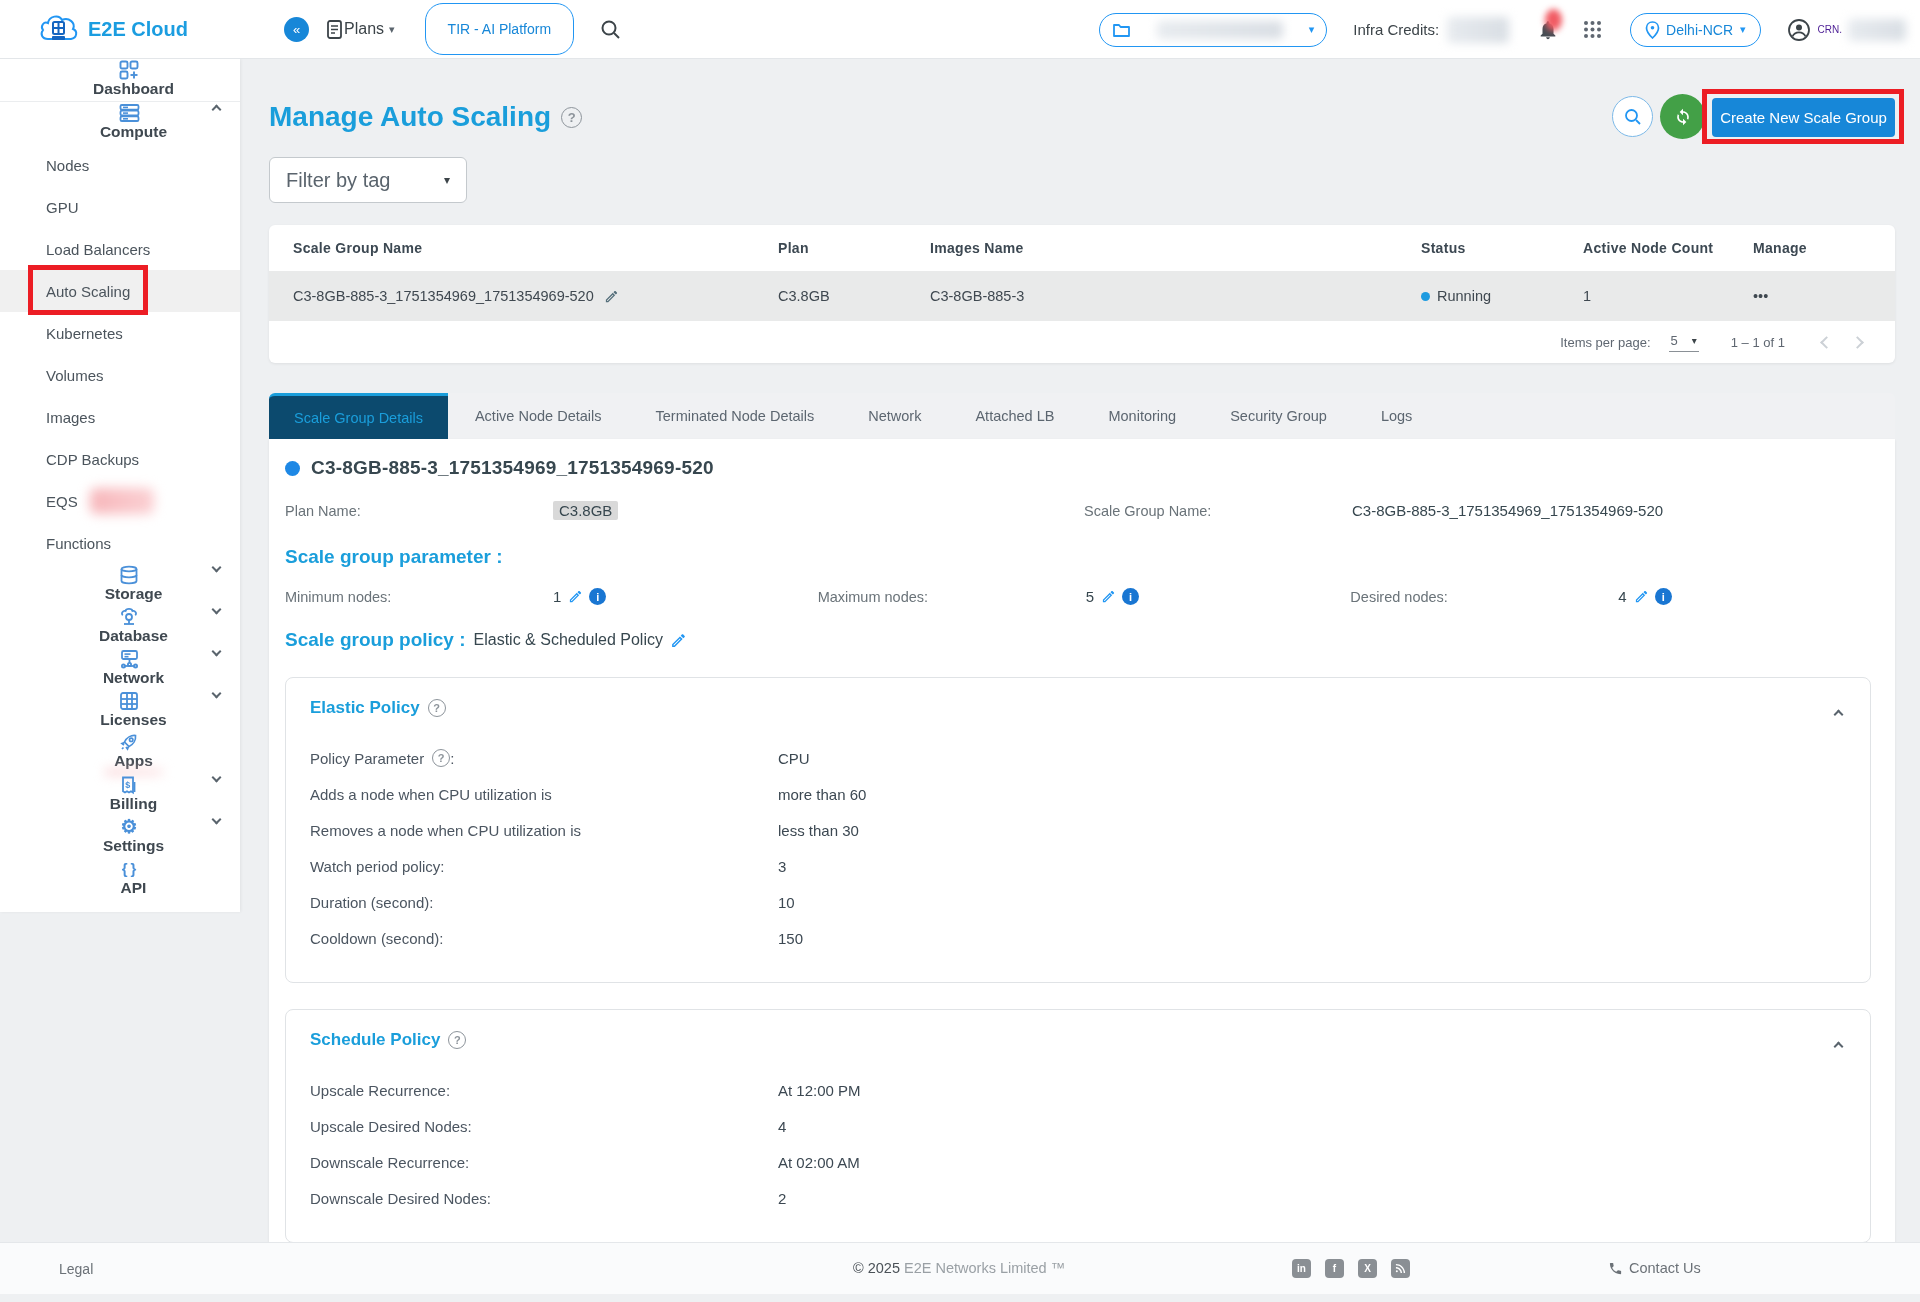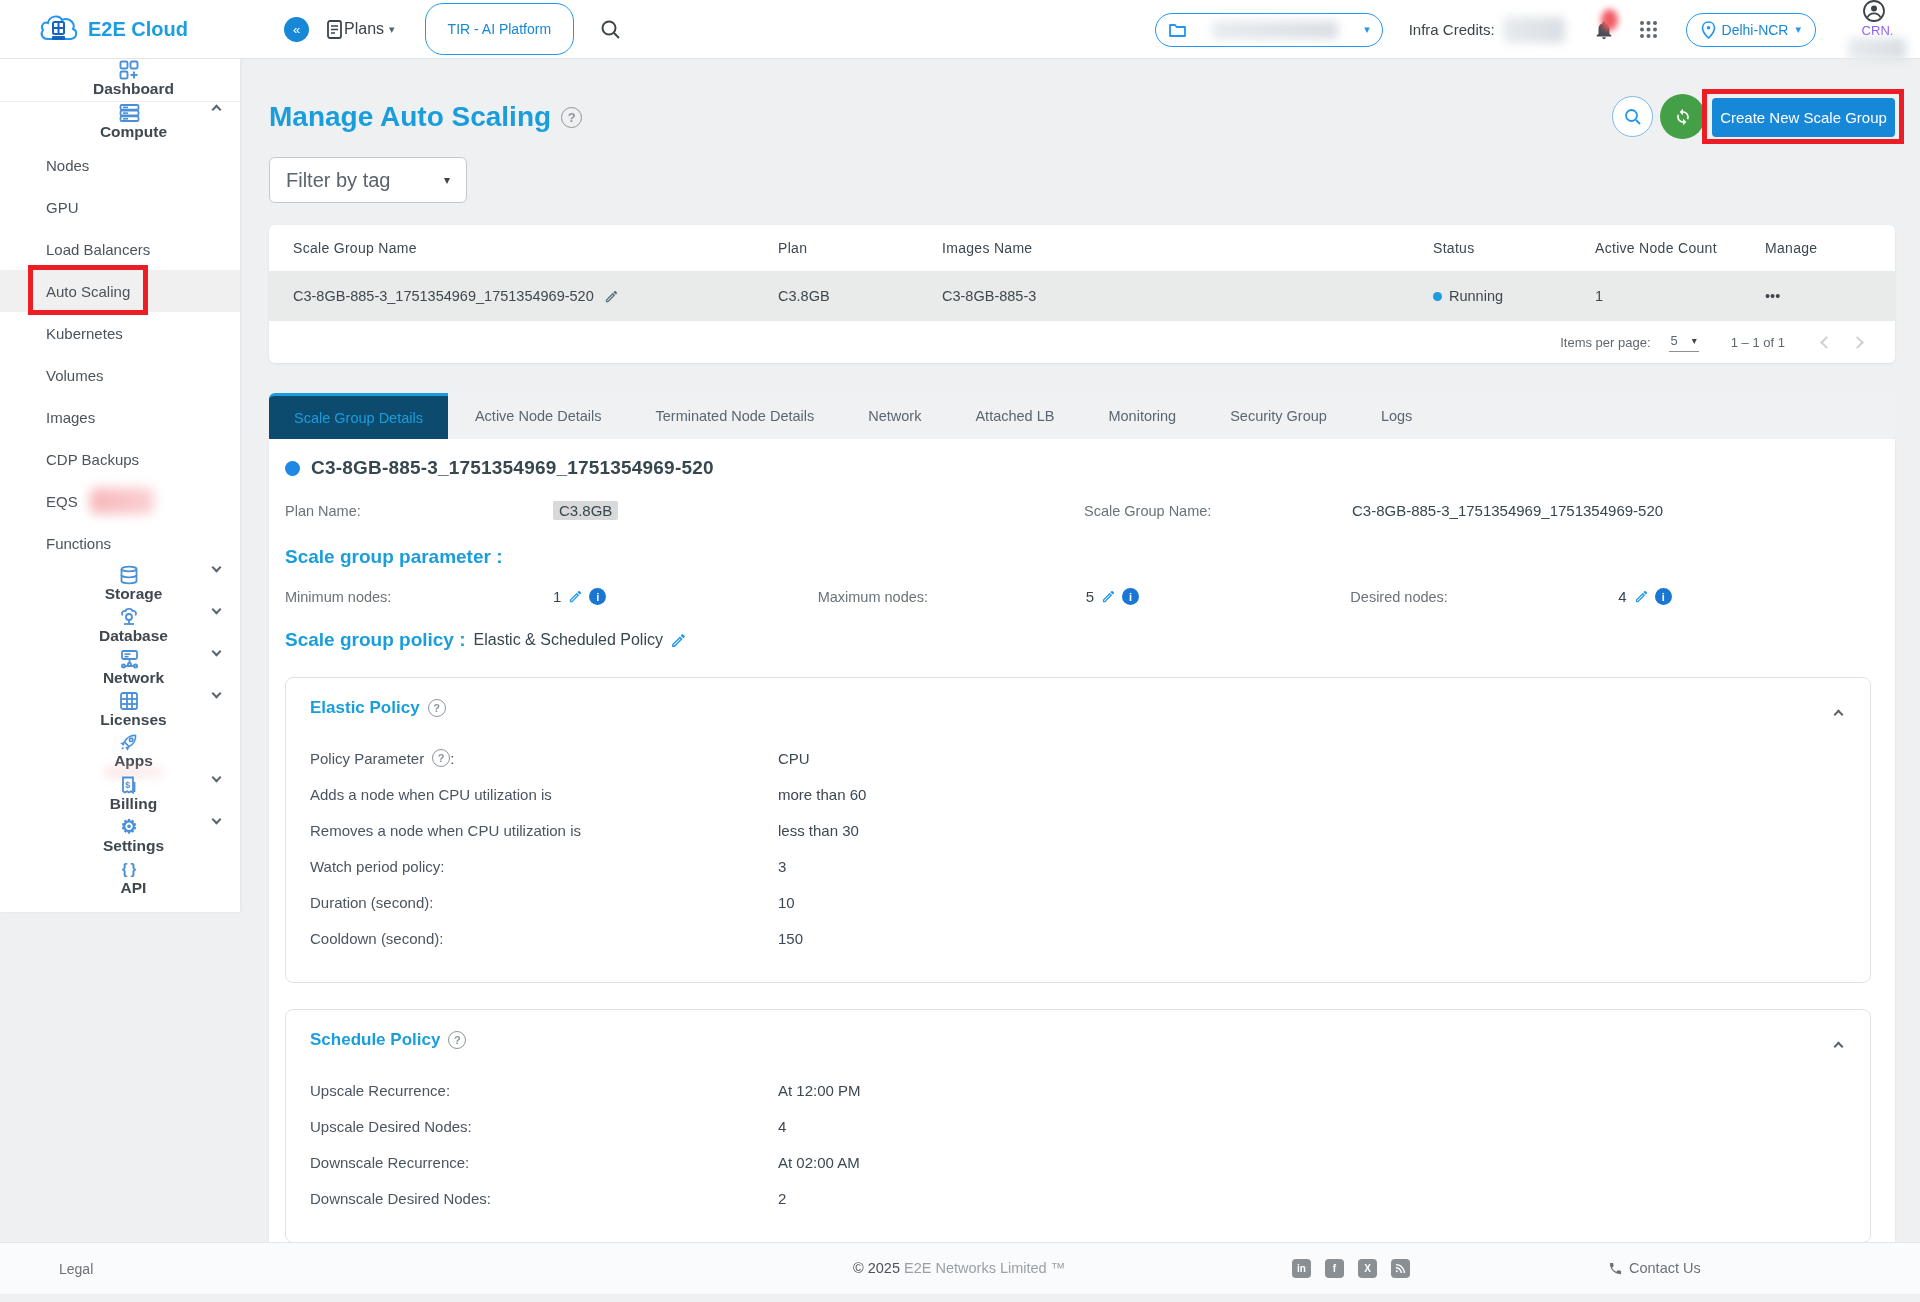--- a/index.html
+++ b/index.html
@@ -26,21 +26,21 @@
   .redact { filter:blur(5px); border-radius:4px; background:linear-gradient(90deg,#e7ebef,#d9dee4); }
   .redact-pink { filter:blur(6px); border-radius:6px; background:linear-gradient(90deg,#f7b6ba,#fbd0d3); }
   .infra-val { width:62px; height:26px; margin-left:8px; }
   .bell-wrap { position:relative; margin-left:28px; cursor:pointer; }
   .bell-badge { position:absolute; top:-9px; left:8px; width:17px; height:22px; background:#f15b63;
                 border-radius:50%; filter:blur(3px); }
   .grid-icon { margin-left:24px; cursor:pointer; }
   .region-pill { height:34px; padding:0 14px; margin-left:28px; color:#1787d8; font-size:14px; cursor:pointer; }
   .region-pill .car { color:#2196f3; font-size:11px; margin-left:7px; }
   .region-pill span.lbl { margin-left:6px; }
-  .crn { display:flex; align-items:center; margin-left:26px; margin-right:14px; font-size:13px; color:#8b5cf6;flex-direction:column; }
+  .crn { display:flex; align-items:center; margin-left:26px; margin-right:14px; font-size:10px; color:#4c1d95; }
   .crn .lbl { margin-left:7px; }
   .crn-val { width:58px; height:22px; margin-left:6px; }
 
   
   .sidebar { position:absolute; left:0; top:59px; width:240px; height:853px; background:#fff;
              box-shadow:1px 0 3px rgba(0,0,0,.06); z-index:20; }
   .side-row { height:42px; display:flex; align-items:center; padding-left:18px; font-size:15.5px;
               color:#3f4850; font-weight:bold; cursor:pointer; position:relative;flex-direction:column; }
   .side-row .ic { width:21px; height:21px; display:flex; align-items:center; justify-content:center; }
   .side-row .lb { margin-left:9px; }
@@ -75,25 +75,25 @@
   .anno-side { position:absolute; left:28px; top:265px; width:120px; height:50px; border:5px solid #ec1d24; z-index:40; pointer-events:none; }
 
   .filter-dd { margin-top:20px; width:198px; height:46px; background:#fff; border:1px solid #c4c9cd; border-radius:6px;
                display:flex; align-items:center; justify-content:space-between; padding:0 16px; cursor:pointer; }
   .filter-dd .lb { font-size:20px; color:#5a646d; }
   .filter-dd .car { color:#3c4449; font-size:12px; }
 
   
   .table-card { margin-top:22px; background:#fff; border-radius:6px; box-shadow:0 1px 3px rgba(0,0,0,.07); overflow:hidden; }
   .t-row { display:flex; align-items:center; }
-  .t-head { height:46px; font-size:14px; font-weight:normal; color:#3c4852; letter-spacing:.3px; }
+  .t-head { height:46px; font-size:14px; font-weight:bold; color:#3c4852; letter-spacing:.3px; }
   .t-data { height:50px; background:#e9eaea; font-size:14.5px; color:#3f4850; }
   .c-name { width:509px; padding-left:24px; display:flex; align-items:center; }
   .c-plan { width:152px; }
-  .c-img  { width:491px;margin-left:12px; }
+  .c-img  { width:491px; }
   .c-status { width:162px; display:flex; align-items:center; }
   .c-nodes { width:170px; }
   .c-manage { width:118px; }
   .status-dot { width:9px; height:9px; border-radius:50%; background:#1e9be0; margin-right:7px; }
   .row-edit { margin-left:10px; display:flex; }
   .t-paging { height:42px; display:flex; align-items:center; justify-content:flex-end; font-size:13px; color:#5f6771; padding-right:22px; }
   .pg-size { display:flex; align-items:center; border-bottom:1px solid #8a9096; padding:0 2px 3px 2px; margin-left:18px; cursor:pointer; }
   .pg-size .car { font-size:10px; margin-left:14px; color:#3c4449; }
   .pg-range { margin-left:32px; }
   .pg-arrows { display:flex; margin-left:26px; }

